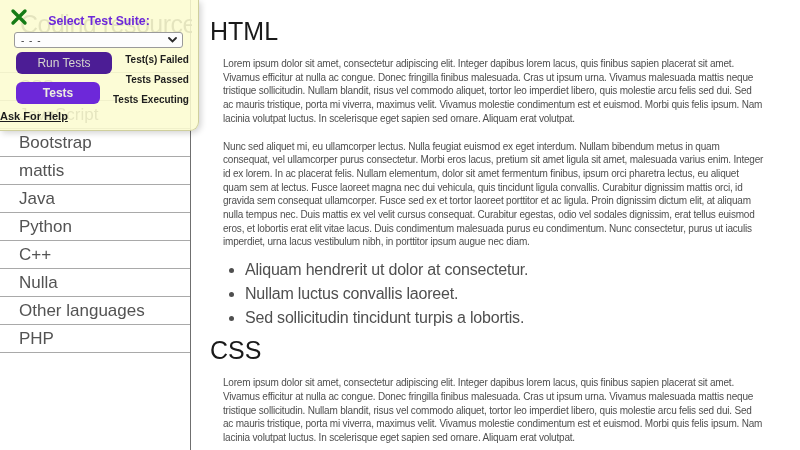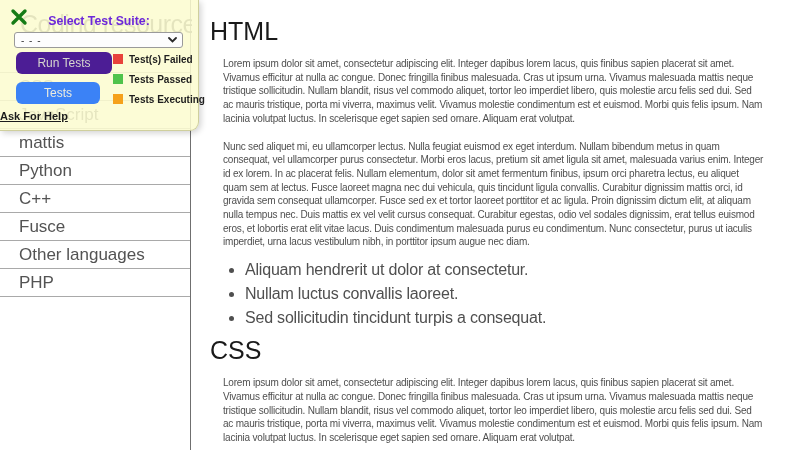--- a/index.html
+++ b/index.html
@@ -44,56 +44,58 @@
     background: #fdfdfd; border: 1px solid #9a9a9a; border-radius: 3px;
     display: flex; align-items: center; justify-content: space-between;
     padding: 0 5px 0 6px; cursor: pointer; }
   .select-value { font-size: 10px; color: #3c3c3c; letter-spacing: 1px; }
   .chevron { display: flex; align-items: center; color: #2a2a2a; }
   .btn { position: absolute; border: none; border-radius: 6px; font-size: 12px;
     cursor: pointer; font-family: "Liberation Sans", sans-serif; }
   .btn.run { left: 16px; top: 52px; width: 96px; height: 22px; color: #d6d6ce; }
   .btn.tests { left: 16px; top: 82px; width: 84px; height: 22px; color: #ececе4; color: #ececdf; }
   .legend { position: absolute; left: 113px; top: 54px; }
-  .lrow { display: flex; align-items: center; margin-bottom: 10px; height: 10px; }
+  .lrow { display: flex; align-items: flex-end; margin-bottom: 10px; height: 10px; flex-direction: column; }
   .sw { width: 10px; height: 10px; display: inline-block; margin-right: 6px; }
   .ltext { font-size: 10px; font-weight: 600; color: #1e1e1e; white-space: nowrap; }
   .help { position: absolute; left: 0; top: 110px; width: 100%; text-align: left;
     font-size: 11px; font-weight: 600; color: #1c1c1c; text-decoration: underline;
     cursor: pointer; }
 </style>
 </head>
 <body>
 
 <div class="screen">
 
   <aside class="sidebar">
     <h1 class="sidebar-title">Coding resources</h1>
     <ul class="nav">
       <li>HTML</li>
       <li>CSS</li>
       <li>JavaScript</li>
+      <li>Bootstrap</li>
       <li>mattis</li>
+      <li>Java</li>
       <li>Python</li>
       <li>C++</li>
-      <li>Fusce</li>
+      <li>Nulla</li>
       <li>Other languages</li>
       <li>PHP</li>
     </ul>
   </aside>
 
   <main class="main">
     <section class="section-html">
       <h2 class="heading">HTML</h2>
       <p>Lorem ipsum dolor sit amet, consectetur adipiscing elit. Integer dapibus lorem lacus, quis finibus sapien placerat sit amet. Vivamus efficitur at nulla ac congue. Donec fringilla finibus malesuada. Cras ut ipsum urna. Vivamus malesuada mattis neque tristique sollicitudin. Nullam blandit, risus vel commodo aliquet, tortor leo imperdiet libero, quis molestie arcu felis sed dui. Sed ac mauris tristique, porta mi viverra, maximus velit. Vivamus molestie condimentum est et euismod. Morbi quis felis ipsum. Nam lacinia volutpat luctus. In scelerisque eget sapien sed ornare. Aliquam erat volutpat.</p>
       <p>Nunc sed aliquet mi, eu ullamcorper lectus. Nulla feugiat euismod ex eget interdum. Nullam bibendum metus in quam consequat, vel ullamcorper purus consectetur. Morbi eros lacus, pretium sit amet ligula sit amet, malesuada varius enim. Integer id ex lorem. In ac placerat felis. Nullam elementum, dolor sit amet fermentum finibus, ipsum orci pharetra lectus, eu aliquet quam sem at lectus. Fusce laoreet magna nec dui vehicula, quis tincidunt ligula convallis. Curabitur dignissim mattis orci, id gravida sem consequat ullamcorper. Fusce sed ex et tortor laoreet porttitor et ac ligula. Proin dignissim dictum elit, at aliquam nulla tempus nec. Duis mattis ex vel velit cursus consequat. Curabitur egestas, odio vel sodales dignissim, erat tellus euismod eros, et lobortis erat elit vitae lacus. Duis condimentum malesuada purus eu condimentum. Nunc consectetur, purus ut iaculis imperdiet, urna lacus vestibulum nibh, in porttitor ipsum augue nec diam.</p>
       <ul class="bullets">
         <li>Aliquam hendrerit ut dolor at consectetur.</li>
         <li>Nullam luctus convallis laoreet.</li>
-        <li>Sed sollicitudin tincidunt turpis a consequat.</li>
+        <li>Sed sollicitudin tincidunt turpis a lobortis.</li>
       </ul>
     </section>
     <section class="section-css">
       <h2 class="heading">CSS</h2>
       <p>Lorem ipsum dolor sit amet, consectetur adipiscing elit. Integer dapibus lorem lacus, quis finibus sapien placerat sit amet. Vivamus efficitur at nulla ac congue. Donec fringilla finibus malesuada. Cras ut ipsum urna. Vivamus malesuada mattis neque tristique sollicitudin. Nullam blandit, risus vel commodo aliquet, tortor leo imperdiet libero, quis molestie arcu felis sed dui. Sed ac mauris tristique, porta mi viverra, maximus velit. Vivamus molestie condimentum est et euismod. Morbi quis felis ipsum. Nam lacinia volutpat luctus. In scelerisque eget sapien sed ornare. Aliquam erat volutpat.</p>
     </section>
   </main>
 
   <div class="popup">
     <button class="close" style="color:#167c16">
@@ -107,21 +109,21 @@
     <div class="select-box">
       <span class="select-value">- - -</span>
       <span class="chevron">
         <svg width="9" height="6" viewBox="0 0 9 6">
             <path d="M1 1 L4.5 4.5 L8 1" stroke="currentColor" stroke-width="1.8" fill="none" stroke-linecap="round"></path>
           </svg>
       </span>
     </div>
 
     <button class="btn run" style="background-color: #4c1d95;">Run Tests</button>
-    <button class="btn tests" style="background-color: #3b82f6;">Tests</button>
+    <button class="btn tests" style="background-color: #6d28d9; font-weight: bold;">Tests</button>
 
     <div class="legend">
       <div class="lrow">
         <span class="sw" style="background-color: rgb(232, 66, 59);"></span>
         <span class="ltext">Test(s) Failed</span>
       </div>
       <div class="lrow">
         <span class="sw" style="background-color: rgb(80, 195, 75);"></span>
         <span class="ltext">Tests Passed</span>
       </div>

